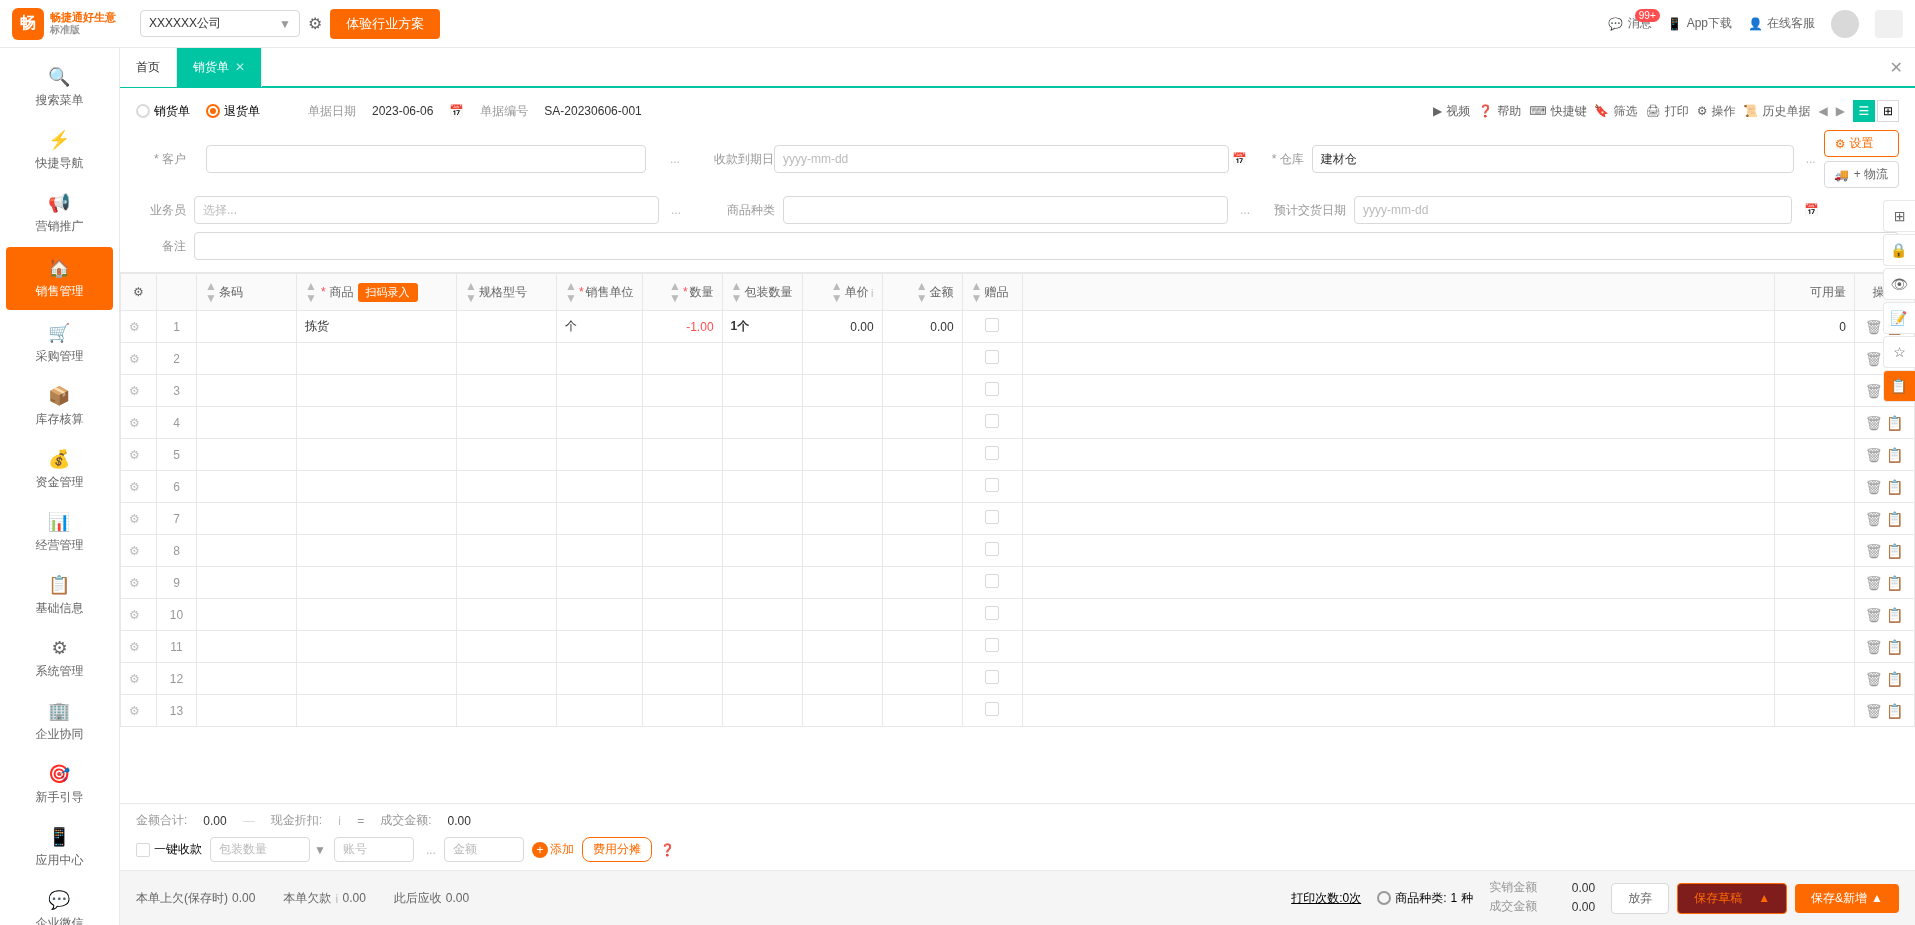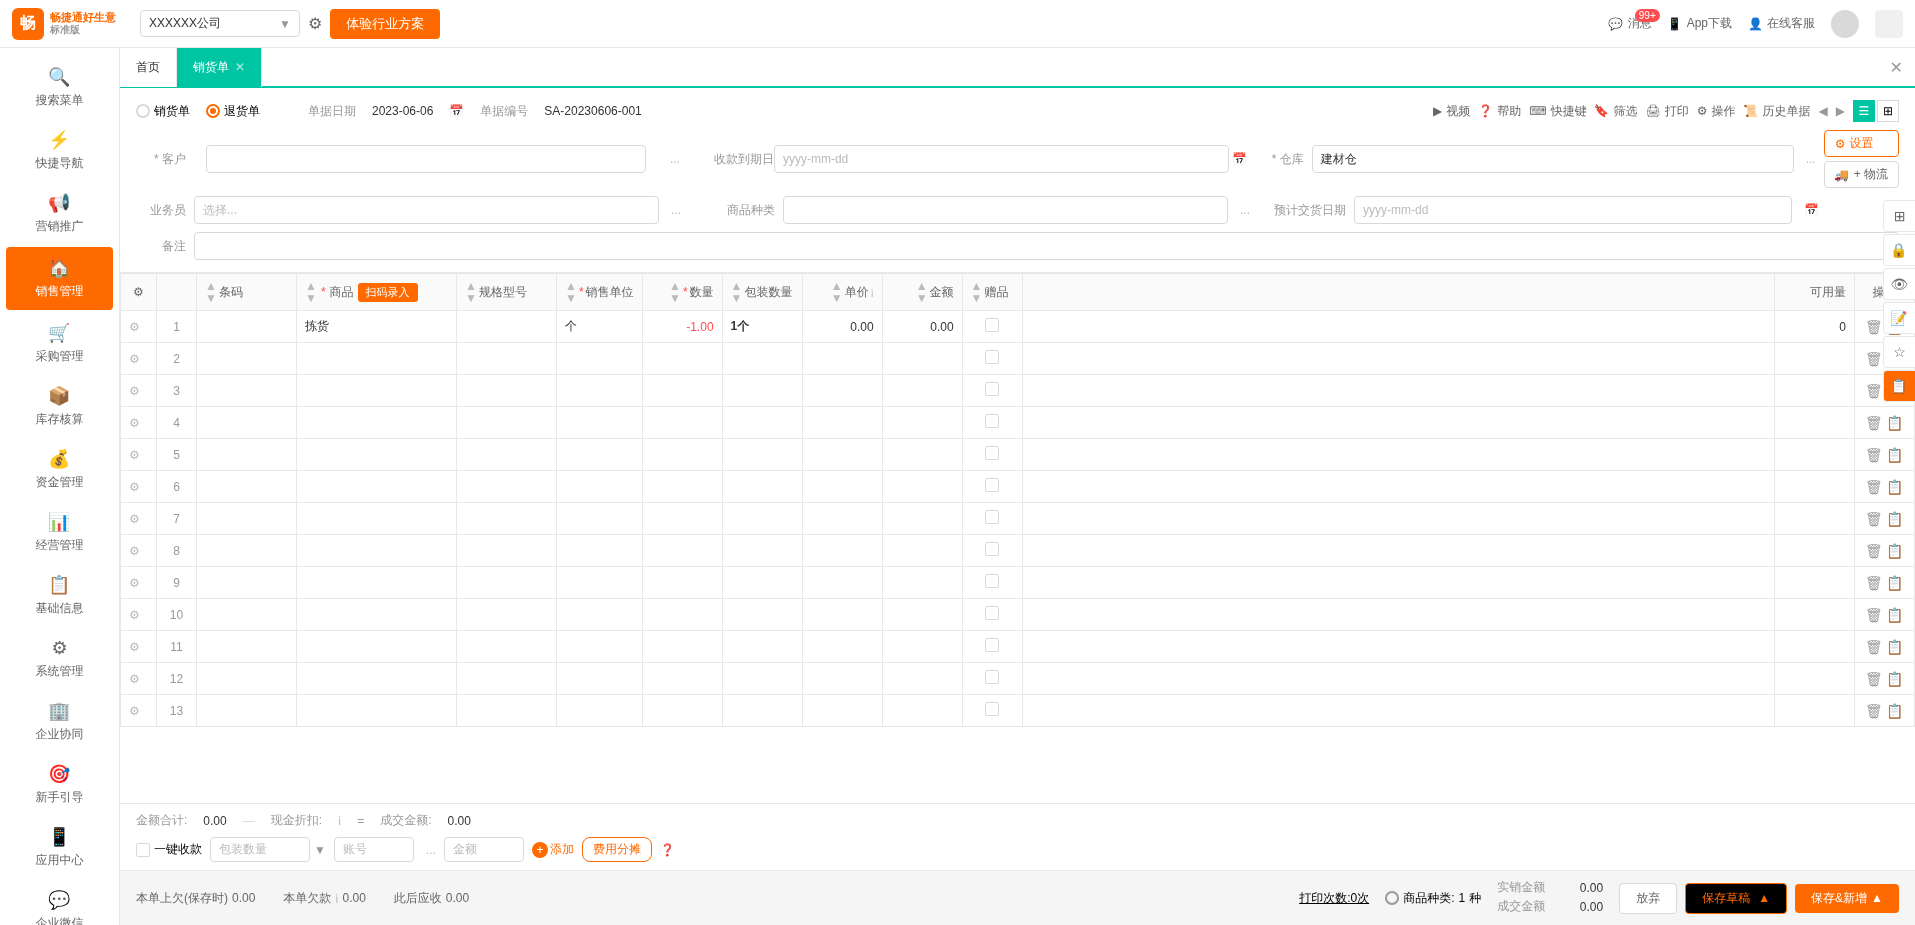--- a/index.html
+++ b/index.html
@@ -98,21 +98,21 @@
     .add-btn { display: flex; align-items: center; gap: 2px; color: #ff6a00; cursor: pointer; }
     .fee-split-btn { border: 1px solid #ff6a00; color: #ff6a00; background: #fff; border-radius: 8px; padding: 3px 10px; cursor: pointer; }
 
     
     .footer-bar { background: #f5f5f5; border-top: 1px solid #e8e8e8; padding: 8px 16px; display: flex; align-items: center; }
     .footer-stats { display: flex; align-items: center; gap: 28px; color: #666; }
     .footer-stat { display: flex; align-items: center; gap: 4px; }
     .footer-right { margin-left: auto; display: flex; align-items: center; gap: 16px; }
     .footer-actions { display: flex; align-items: center; gap: 8px; }
     .discard-btn { border: 1px solid #d9d9d9; background: #fff; border-radius: 4px; padding: 6px 16px; cursor: pointer; color: #666; }
-    .save-draft-btn { border: 1px solid #ff6a00; background: #000000; border-radius: 4px; padding: 6px 16px; cursor: pointer; color: #ff6a00; display: flex; align-items: center; gap: 8px; }
+    .save-draft-btn { border: 1px solid #ff6a00; background: #7f1d1d; border-radius: 4px; padding: 6px 16px; cursor: pointer; color: #ff6a00; display: flex; align-items: center; gap: 16px; }
     .save-new-btn { background: #ff6a00; border: none; border-radius: 4px; padding: 6px 16px; cursor: pointer; color: white; display: flex; align-items: center; gap: 4px; }
     .amount-summary { text-align: right; }
     .amount-row { display: flex; align-items: center; gap: 8px; justify-content: flex-end; margin-bottom: 2px; }
     .amount-label { color: #999; font-size: 12px; }
     .amount-value { color: #333; font-weight: 500; min-width: 50px; text-align: right; }
 
     
     .right-float { position: fixed; right: 0; top: 200px; display: flex; flex-direction: column; gap: 2px; z-index: 100; }
     .float-btn { width: 32px; height: 32px; background: #fff; border: 1px solid #e8e8e8; border-right: none; display: flex; align-items: center; justify-content: center; cursor: pointer; color: #666; font-size: 14px; border-radius: 4px 0 0 4px; }
     .float-btn.orange { background: #ff6a00; color: white; }

